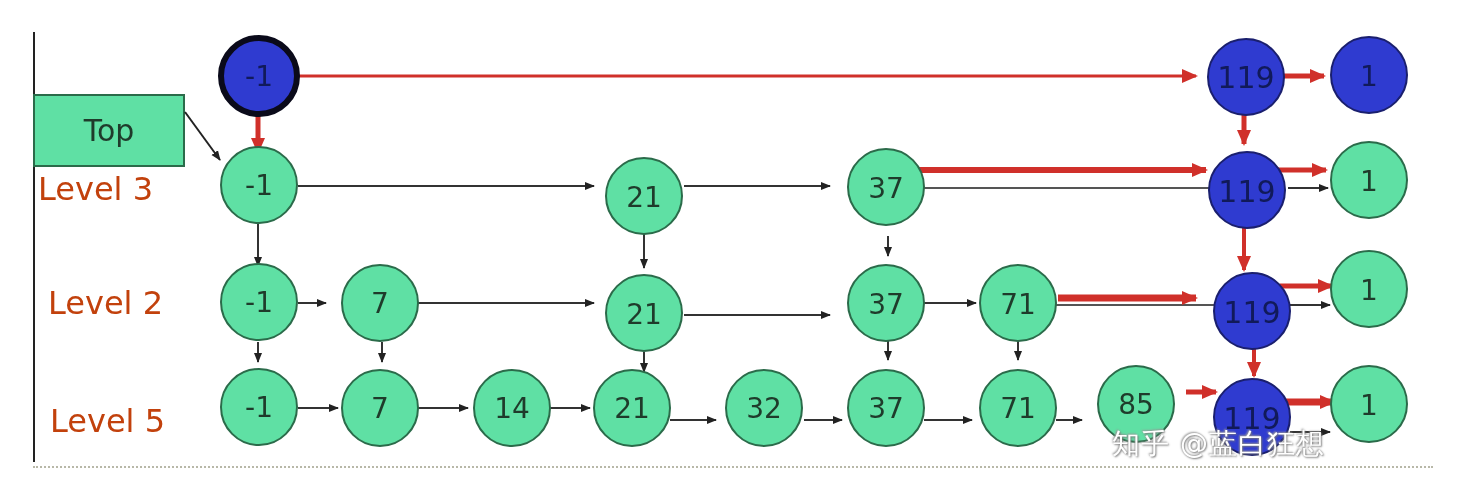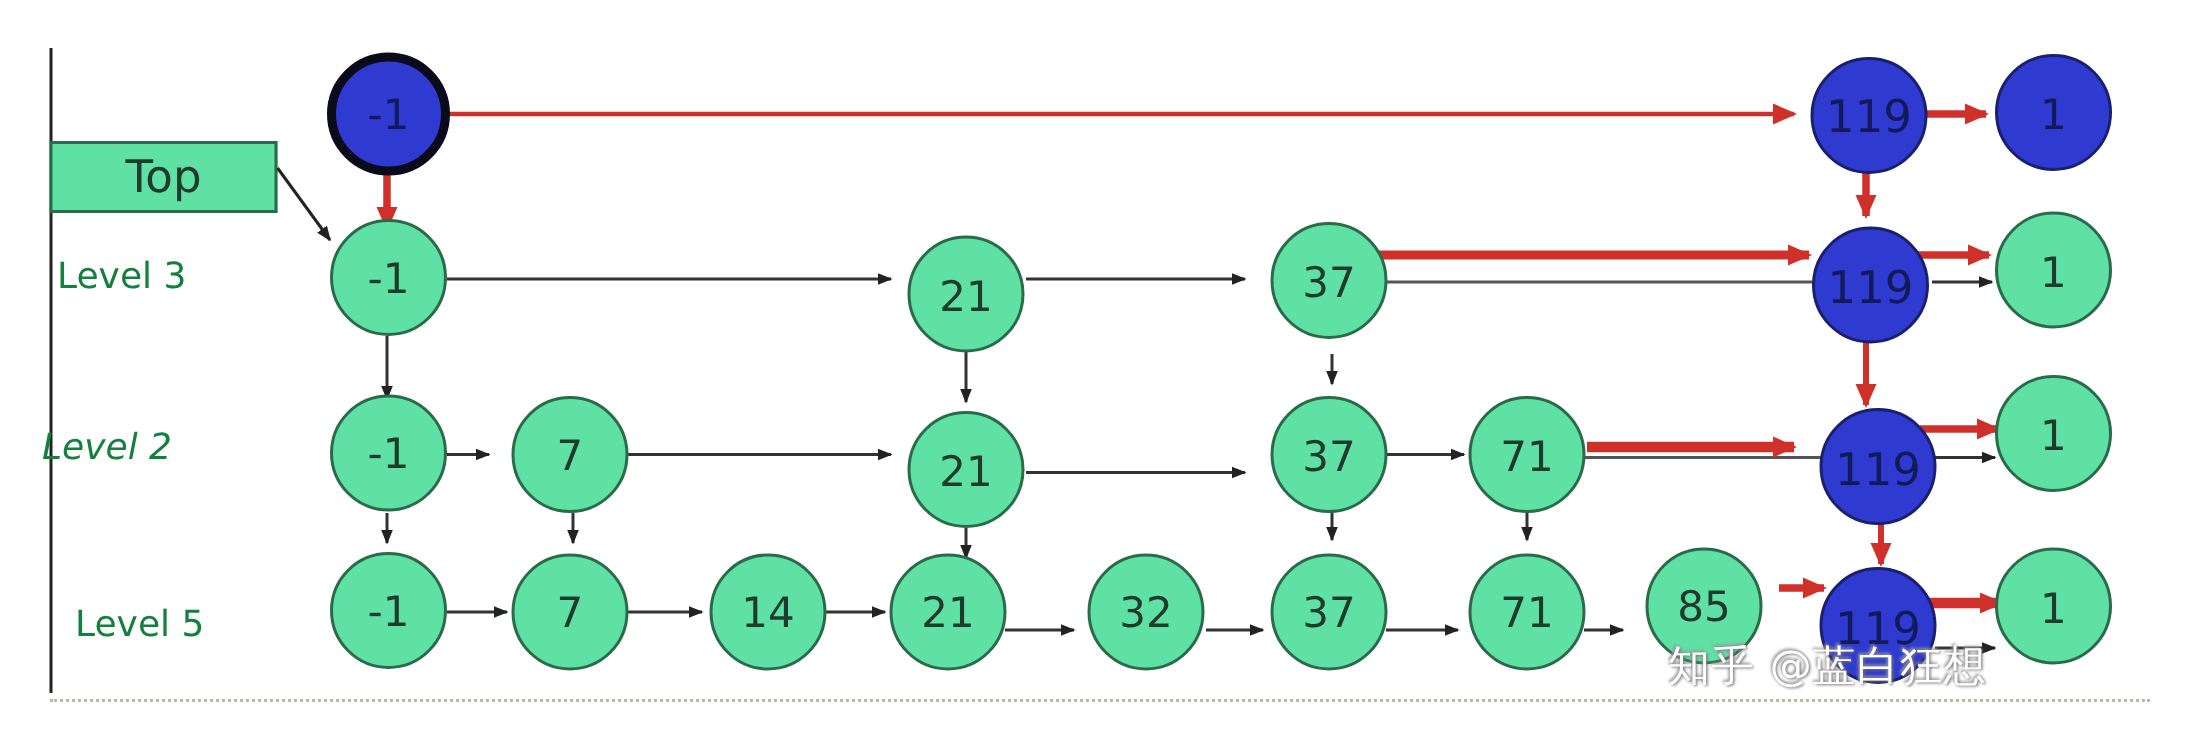--- a/index.html
+++ b/index.html
@@ -1,37 +1,37 @@
 <!DOCTYPE html>
 <html><head>
   <meta charset="utf-8">
   <style>
     html, body { margin: 0; padding: 0; background: #ffffff; }
     body { width: 1468px; height: 500px; position: relative; overflow: hidden; font-family: "DejaVu Sans", sans-serif; }
     #stage { position: absolute; left: 0; top: 0; width: 1468px; height: 500px; }
     .left-rule { position: absolute; left: 33px; top: 32px; width: 2px; height: 430px; background: #222; }
     .dotted-rule { position: absolute; left: 33px; top: 466px; width: 1400px; height: 0; border-top: 2px dotted #b8b8a8; }
-    .top-label { position: absolute; left: 33px; top: 94px; width: 152px; height: 48px; background: #5fe0a4; border: 2px solid #2b6b4a; box-sizing: border-box; display: flex; align-items: center; justify-content: center; font-size: 30px; color: #1f3b2b; }
-    .level-label { position: absolute; font-size: 24px; color: #15803d; }
+    .top-label { position: absolute; left: 33px; top: 94px; width: 152px; height: 73px; background: #5fe0a4; border: 2px solid #2b6b4a; box-sizing: border-box; display: flex; align-items: center; justify-content: center; font-size: 30px; color: #1f3b2b; }
+    .level-label { position: absolute; font-size: 32px; color: #c2410c; }
     svg text { font-family: "DejaVu Sans", sans-serif; }
     .watermark { position: absolute; left: 1112px; top: 425px; font-size: 28px; color: #ffffff; font-family: "DejaVu Sans", sans-serif; text-shadow: 1px 1px 2px #777, -1px -1px 2px #999; letter-spacing: 1px; }
   </style>
 </head>
 <body>
 
 <div id="stage">
   <div class="left-rule"></div>
   <div class="dotted-rule"></div>
 
   <div class="top-label">
     <span>Top</span>
   </div>
 
   <div class="level-label" style="left:38px; top:170px;">Level 3</div>
-  <div class="level-label" style="left:28px; top:284px;font-style:italic;">Level 2</div>
+  <div class="level-label" style="left:48px; top:284px;">Level 2</div>
   <div class="level-label" style="left:50px; top:402px;">Level 5</div>
 
   <svg width="1468" height="500" style="position:absolute;left:0;top:0;">
     <defs>
       <marker id="blk" markerWidth="10" markerHeight="10" refX="9" refY="5" orient="auto" markerUnits="userSpaceOnUse">
         <path d="M0,1 L10,5 L0,9 Z" fill="#222"></path>
       </marker>
       <marker id="red" markerWidth="16" markerHeight="16" refX="14" refY="8" orient="auto" markerUnits="userSpaceOnUse">
         <path d="M0,1 L16,8 L0,15 Z" fill="#d0302a"></path>
       </marker>

